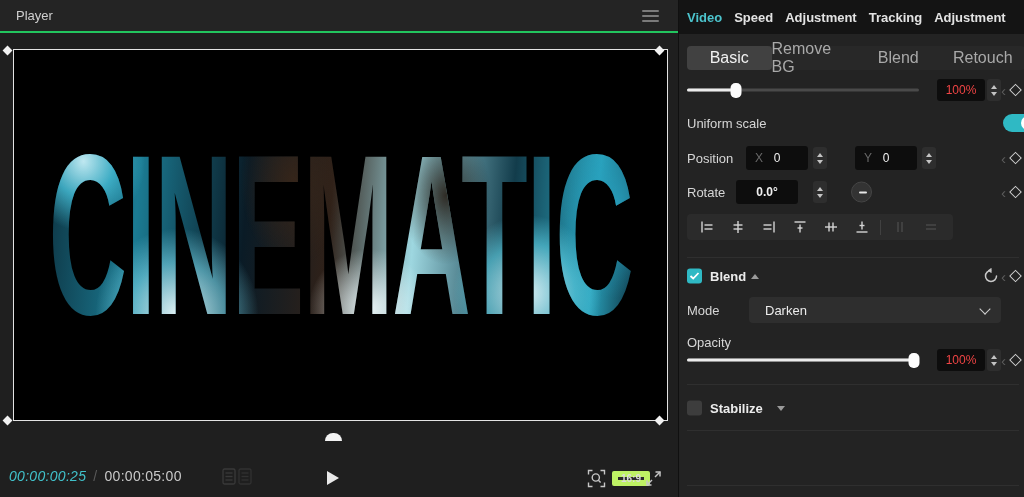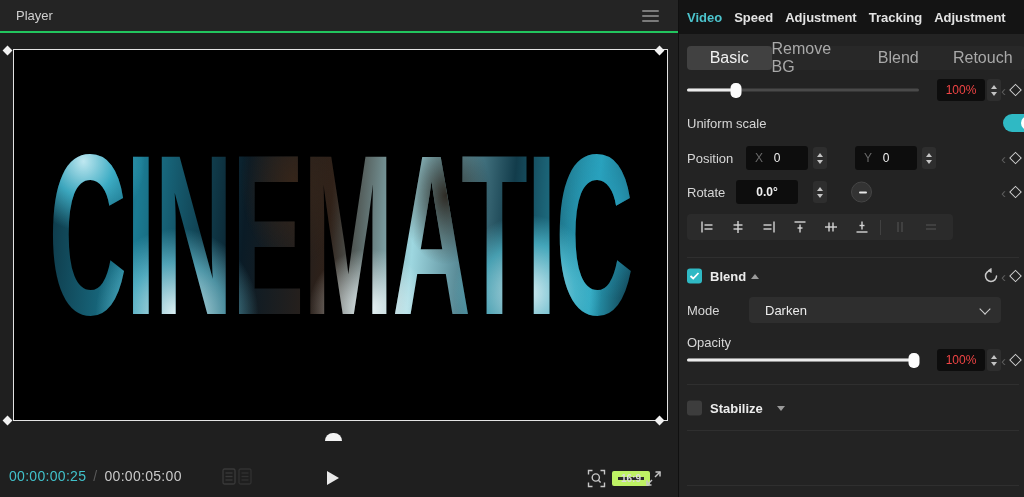--- a/index.html
+++ b/index.html
@@ -29,21 +29,21 @@
       radial-gradient(ellipse 120px 90px at 97% 40%, rgba(40,160,190,.9) 0%, transparent 70%),
       linear-gradient(100deg,#0d3240 0%,#1b7b93 16%,#0a1b26 34%,#2f2119 48%,#9ed7e0 62%,#123c4b 78%,#2aa3bd 92%,#0c2a38 100%);
   }
   .handle { position:absolute; width:7px; height:7px; background:#f2f2f2; transform:rotate(45deg); }
   .rotate-dome { position:absolute; left:325px; top:433px; width:17px; height:8px;
     background:#f2f2f2; border-radius:9px 9px 0 0; }
 
   .transport { position:absolute; left:0; top:455px; width:678px; height:42px; display:flex; align-items:center; }
   .timecode { position:absolute; left:9px; top:0; height:42px; display:flex; align-items:center; gap:7px;
     font-size:14px; letter-spacing:.3px; }
-  .tc-cur { color:#41c1ca; }
+  .tc-cur { color:#41c1ca;font-style:italic; }
   .tc-sep { color:#5a5a5a; }
   .tc-dur { color:#c9c9c9; }
   .frames-icon { position:absolute; left:222px; top:13px; opacity:.9; }
   .play-btn { position:absolute; left:327px; top:471px; width:0; height:0; cursor:pointer;
     border-left:12px solid #e9e9e9; border-top:7px solid transparent; border-bottom:7px solid transparent; }
   .snap-icon { position:absolute; left:587px; top:469px; cursor:pointer; }
   .ratio-badge { position:absolute; left:612px; top:471px; height:15px; padding:0 3px;
     border:6px solid #bef264; border-radius:2px; color:#dcdcdc; font-size:10px; font-weight:bold;
     display:flex; align-items:center; cursor:pointer; background:#2a2a2a; }
   .fs-icon { position:absolute; left:645px; top:470px; cursor:pointer; }

